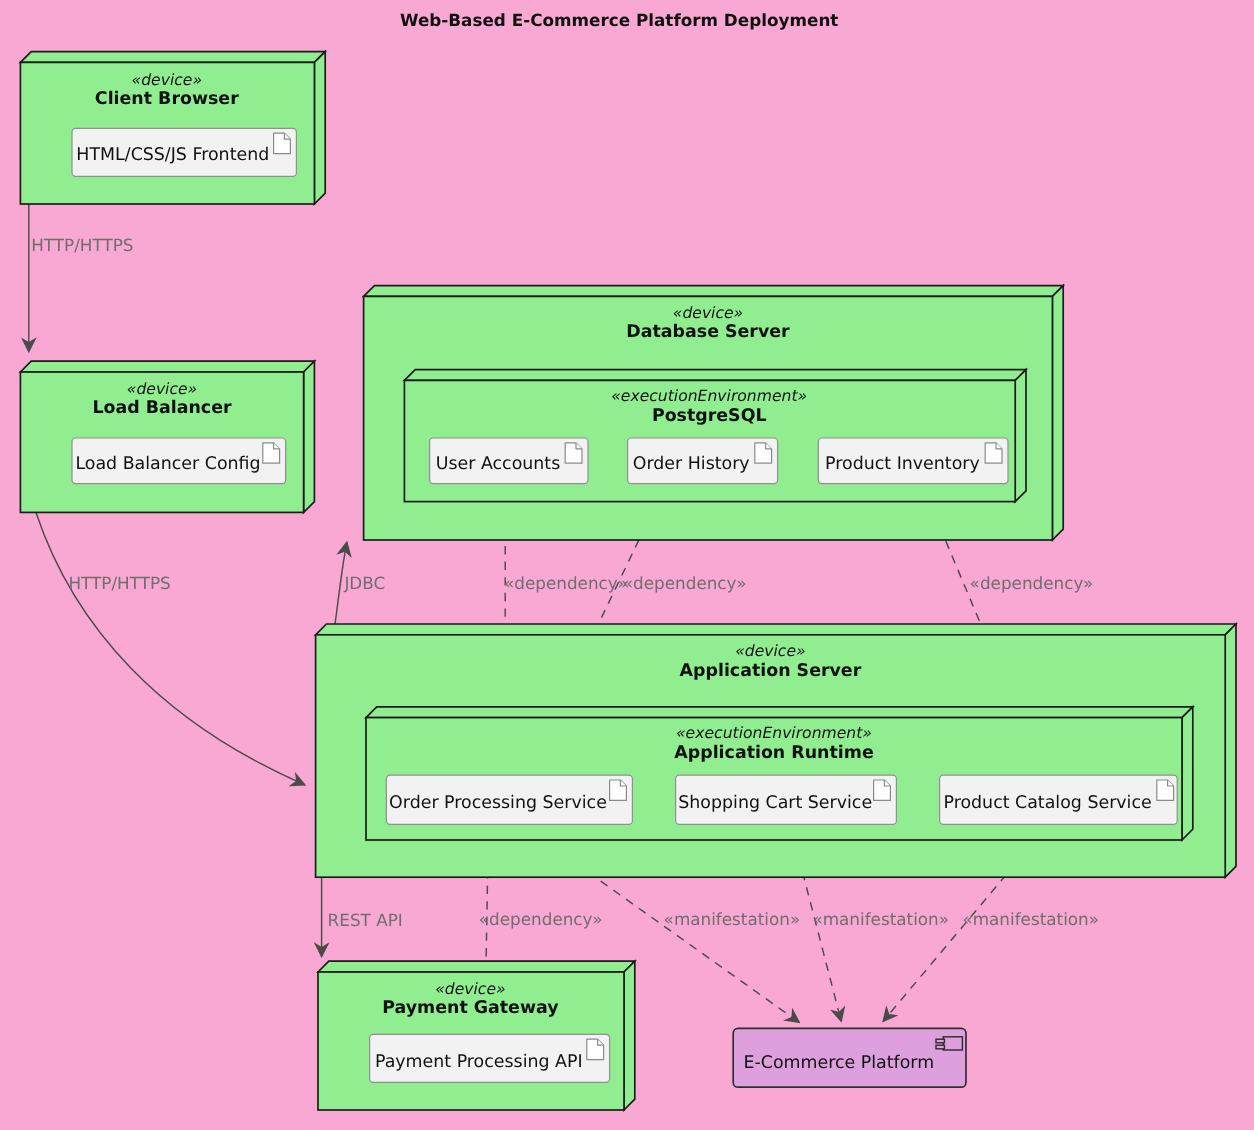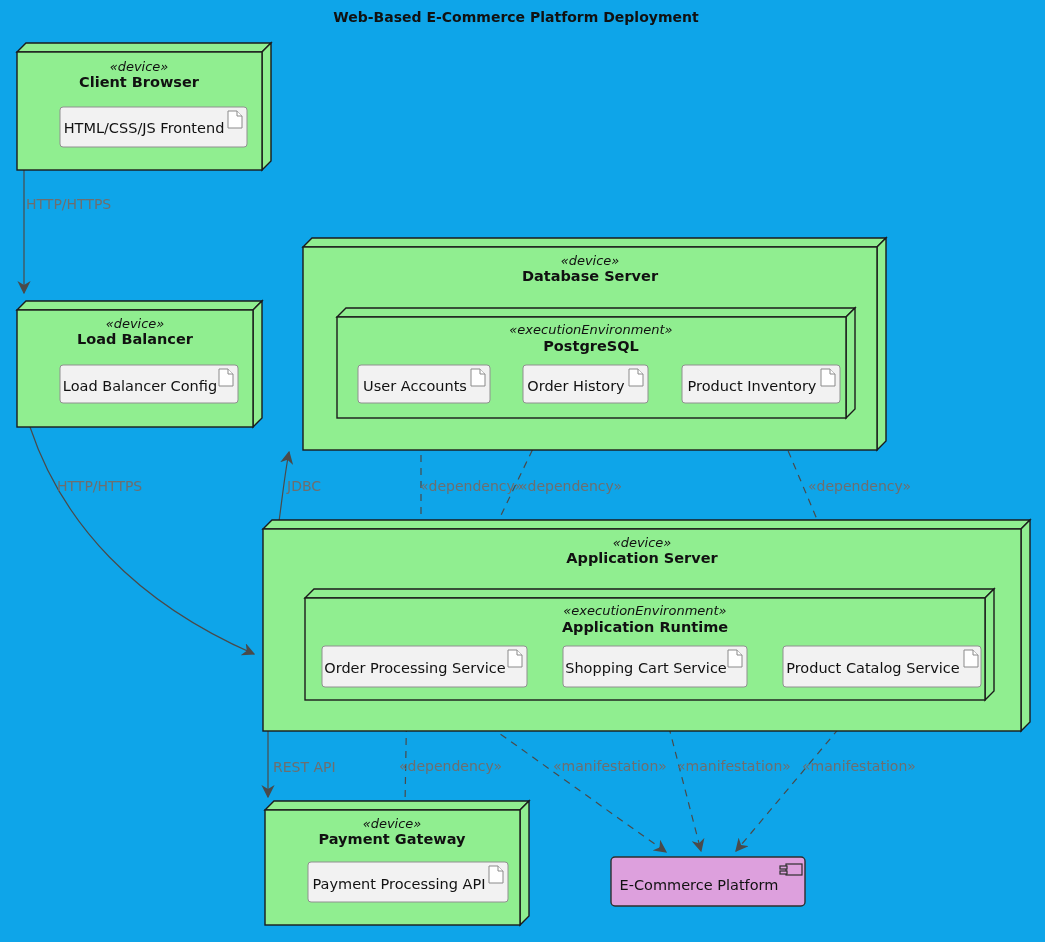--- a/index.html
+++ b/index.html
@@ -1,16 +1,16 @@
 <!DOCTYPE html>
 <html><head>
 <meta charset="utf-8">
 <style>
   html,body{margin:0;padding:0;background:#ffffff;}
-  #canvas{position:relative;width:1045px;height:942px;background:#0ea5e9;overflow:hidden;
+  #canvas{position:relative;width:1045px;height:942px;background:#f9a8d4;overflow:hidden;
           font-family:"DejaVu Sans", sans-serif;}
   svg{display:block;}
   text{font-family:"DejaVu Sans", sans-serif;fill:#111111;}
   .title{font-size:14px;font-weight:bold;}
   .stereo{font-size:13px;font-style:italic;}
   .nodename{font-size:14.5px;font-weight:bold;}
   .artifact-label{font-size:14.5px;}
   .edgelabel{font-size:14px;fill:#6e6e6e;}
   .nodeface{fill:#90EE90;stroke:#1b1b1b;stroke-width:1.4;stroke-linejoin:miter;}
   .artifact-box{fill:#F2F2F2;stroke:#909090;stroke-width:1;}

